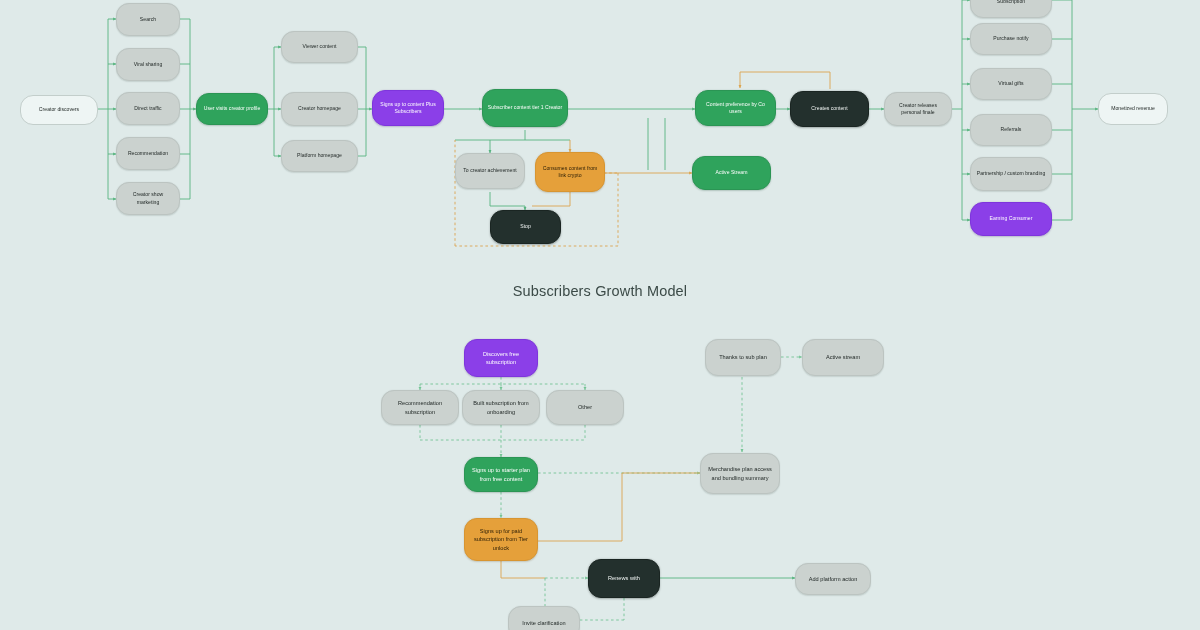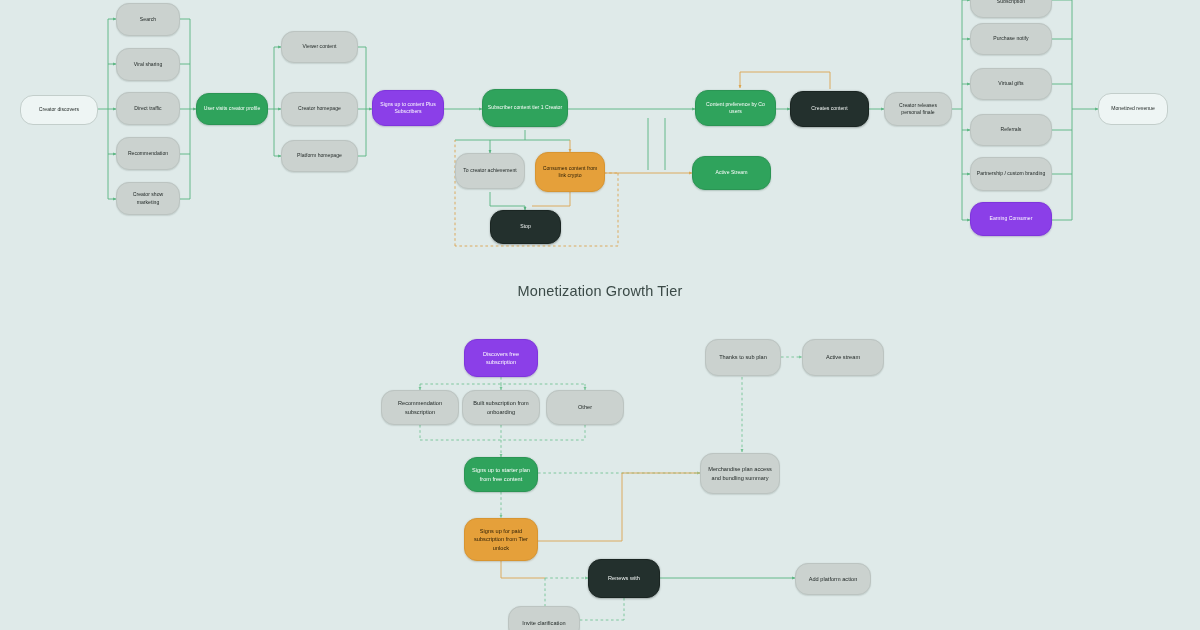--- a/index.html
+++ b/index.html
@@ -312,21 +312,21 @@
 
     <div class="node node-gray" style="left:970px; top:-14px; width:82px; height:32px;">Subscription</div>
     <div class="node node-gray" style="left:970px; top:23px; width:82px; height:32px;">Purchase notify</div>
     <div class="node node-gray" style="left:970px; top:68px; width:82px; height:32px;">Virtual gifts</div>
     <div class="node node-gray" style="left:970px; top:114px; width:82px; height:32px;">Referrals</div>
     <div class="node node-gray" style="left:970px; top:157px; width:82px; height:34px;">Partnership / custom branding</div>
     <div class="node node-purple" style="left:970px; top:202px; width:82px; height:34px;">Earning Consumer</div>
 
     <div class="node node-white" style="left:1098px; top:93px; width:70px; height:32px;">Monetized revenue</div>
 
-    <div class="section-title" style="top:283px;">Monetization Growth Tier</div>
+    <div class="section-title" style="top:283px;">Subscribers Growth Model</div>
 
     <div class="node node-purple node-lg" style="left:464px; top:339px; width:74px; height:38px;">Discovers free subscription</div>
 
     <div class="node node-gray node-lg" style="left:381px; top:390px; width:78px; height:35px;">Recommendation subscription</div>
     <div class="node node-gray node-lg" style="left:462px; top:390px; width:78px; height:35px;">Built subscription from onboarding</div>
     <div class="node node-gray node-lg" style="left:546px; top:390px; width:78px; height:35px;">Other</div>
 
     <div class="node node-green node-lg" style="left:464px; top:457px; width:74px; height:35px;">Signs up to starter plan from free content</div>
 
     <div class="node node-orange node-lg" style="left:464px; top:518px; width:74px; height:43px;">Signs up for paid subscription from Tier unlock</div>

